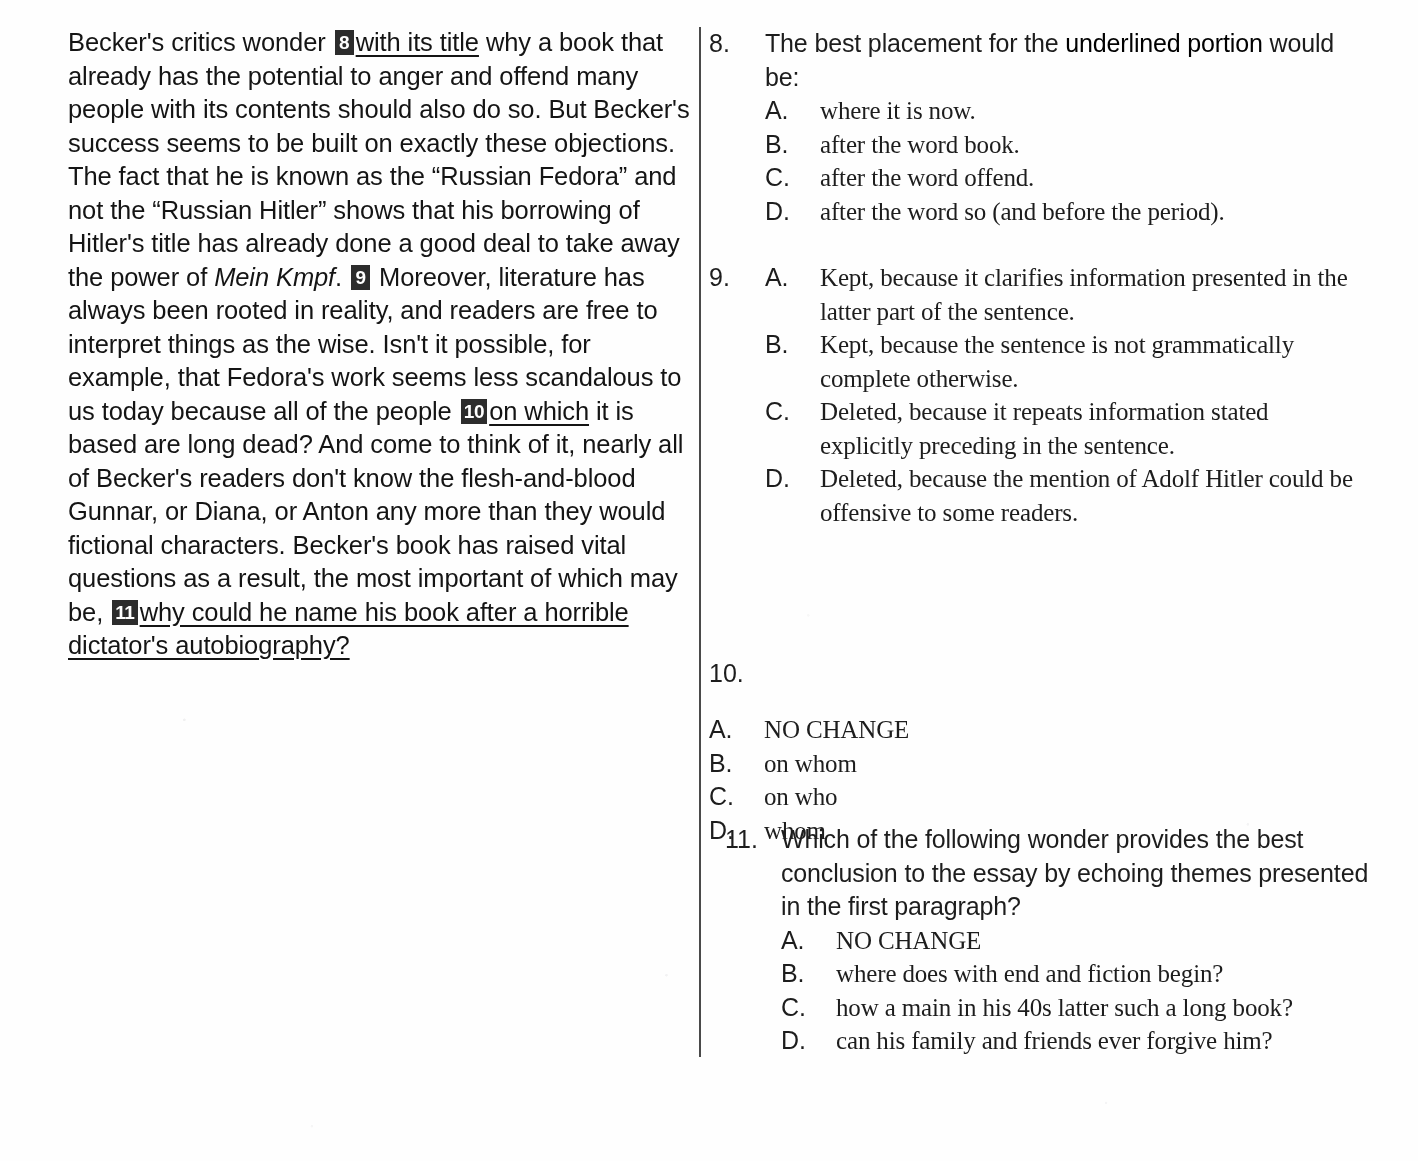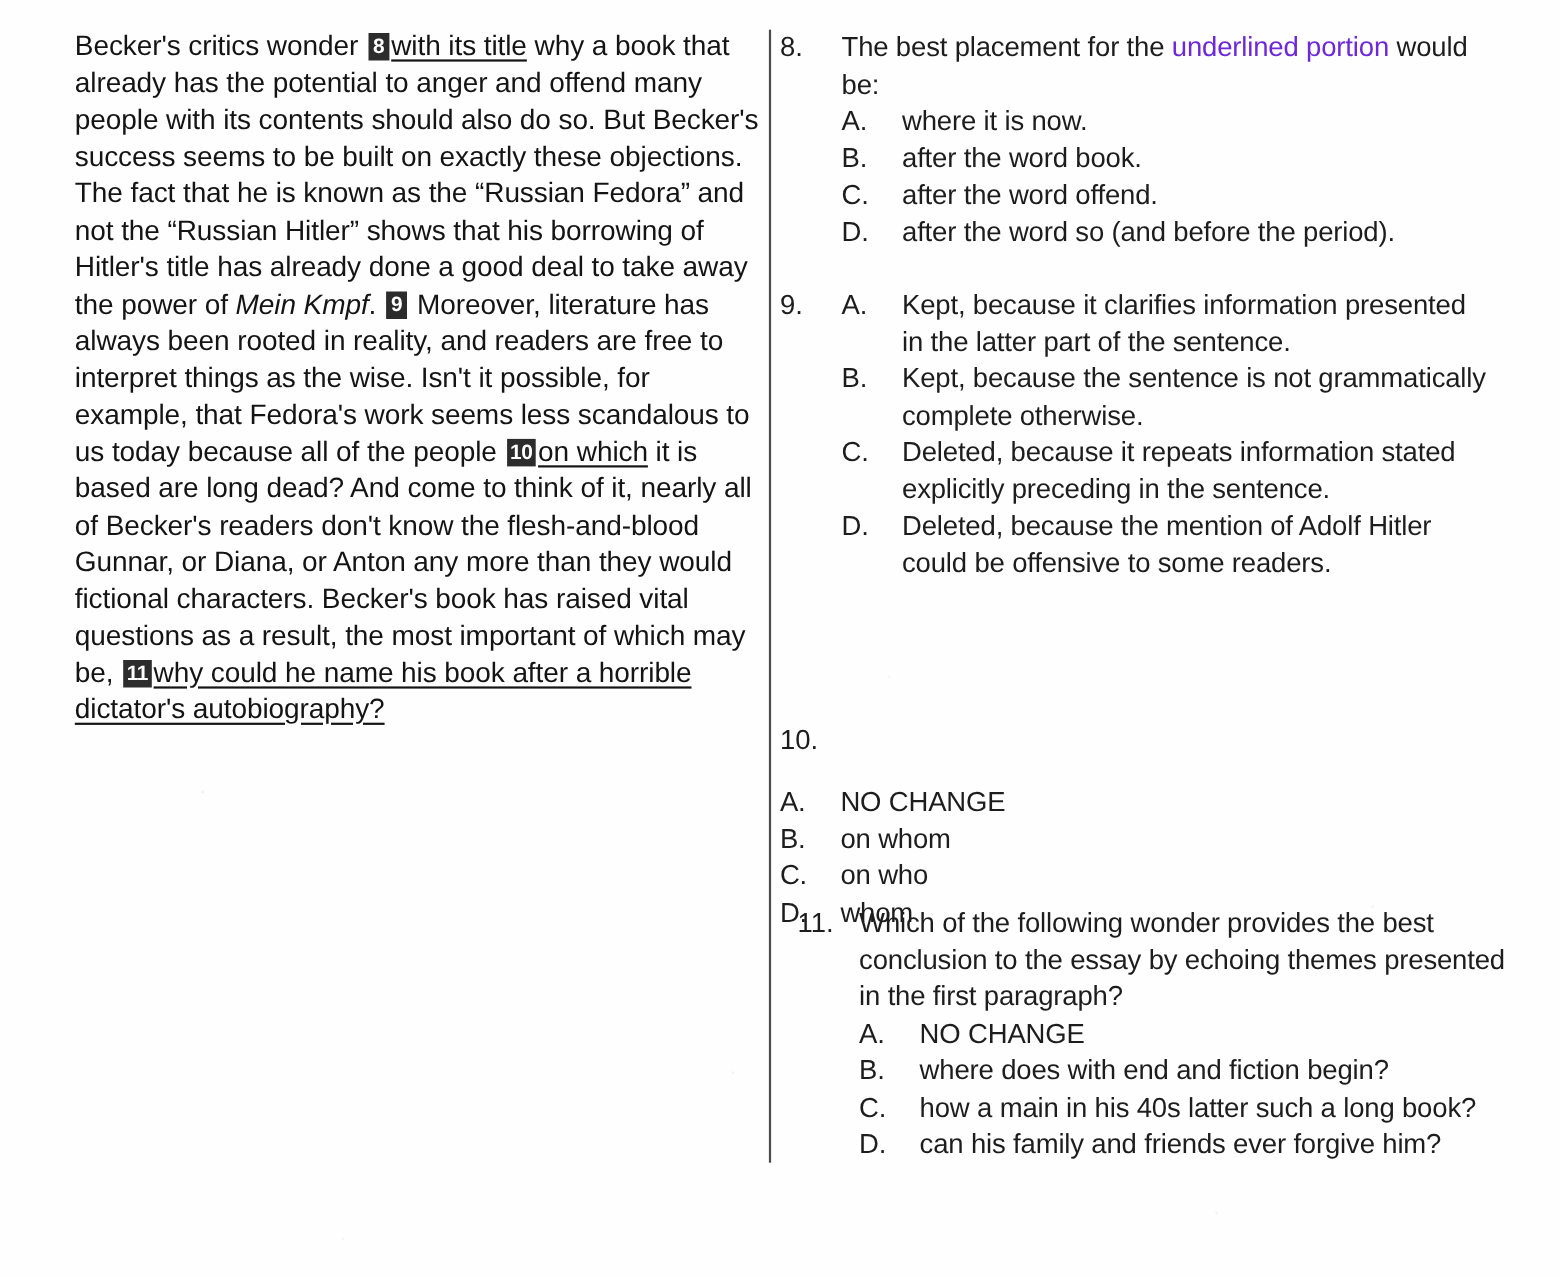--- a/index.html
+++ b/index.html
@@ -99,36 +99,36 @@
     line-height: 33.5px;
     color: #1d1d1d;
   }
   .q-body { flex: 1 1 auto; }
   .q-stem {
     font-size: 25px;
     line-height: 33.5px;
     color: #1d1d1d;
     letter-spacing: -0.15px;
   }
-  .faded { color: #6d28d9; }
+  .faded { color: #000000; }
 
   .options { margin-top: 0; }
   .option {
     display: flex;
     align-items: flex-start;
     font-size: 25px;
     line-height: 33.5px;
     color: #1d1d1d;
     letter-spacing: -0.15px;
   }
   .opt-letter {
     width: 55px;
     flex: 0 0 55px;
   }
-  .opt-text { flex: 1 1 auto; }
+  .opt-text { flex: 1 1 auto; font-family: Liberation Serif, serif; }
 
   
   #question-8  { position: absolute; top: 0px;   left: 0; width: 648px; }
   #question-9  { position: absolute; top: 234px; left: 0; width: 648px; }
   #question-10 { position: absolute; top: 630px; left: 0; width: 648px; flex-direction: column; }
   #question-11 { position: absolute; top: 796px; left: 16px; width: 648px; }
 
   
   #question-10 .q-body { margin-top: 0; }
   #question-10 .opt-letter { width: 55px; flex: 0 0 55px; }

